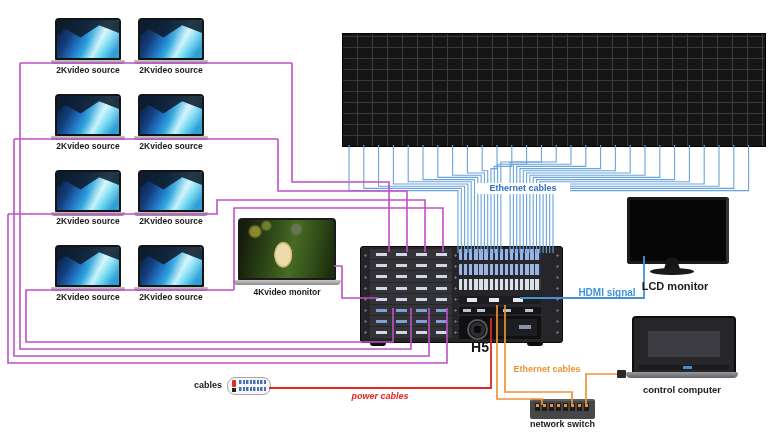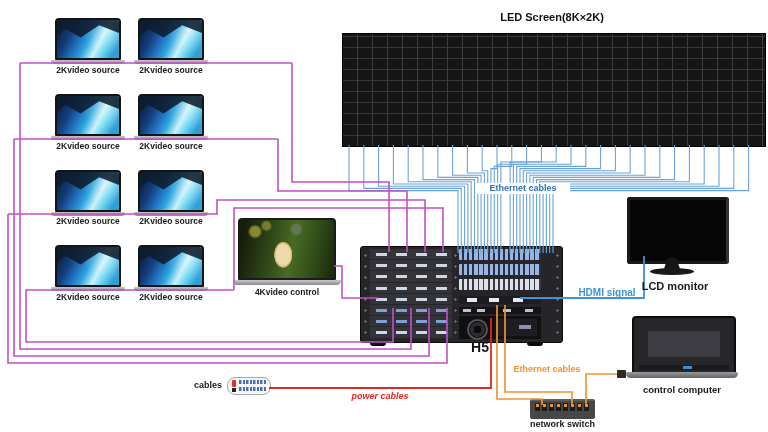--- a/index.html
+++ b/index.html
@@ -115,21 +115,20 @@
       background-size:2.5px 4px;background-repeat:no-repeat;
       background-position:0 0,100% 0,0 100%,100% 100%;}
   .cc-connector{left:617px;top:370px;width:9px;height:8px;z-index:6;background:#2a2a2a;border-radius:1px;}
 </style>
 </head>
 <body>
 
 <div id="stage">
 
   <div class="abs" id="led"></div>
-  <div class="lbl lbl-title abs" style="left:442px;top:12px;width:220px;">LED Screen(8K×2K)</div>
 
   <div class="laptop" style="left:55px;top:18px;">
     <div class="lap-screen beach"></div>
     <div class="lap-base"></div>
   </div>
   <div class="laptop" style="left:138px;top:18px;">
     <div class="lap-screen beach"></div>
     <div class="lap-base"></div>
   </div>
   <div class="laptop" style="left:55px;top:94px;">
@@ -163,21 +162,21 @@
   <div class="lbl" style="left:138px;top:141px;width:66px;">2Kvideo source</div>
   <div class="lbl" style="left:55px;top:216px;width:66px;">2Kvideo source</div>
   <div class="lbl" style="left:138px;top:216px;width:66px;">2Kvideo source</div>
   <div class="lbl" style="left:55px;top:292px;width:66px;">2Kvideo source</div>
   <div class="lbl" style="left:138px;top:292px;width:66px;">2Kvideo source</div>
 
   <div class="laptop4k">
     <div class="lap4k-screen"></div>
     <div class="lap4k-base"></div>
   </div>
-  <div class="lbl" style="left:237px;top:287px;width:100px;">4Kvideo control</div>
+  <div class="lbl" style="left:237px;top:287px;width:100px;">4Kvideo monitor</div>
 
   <div class="abs h5-foot" style="left:370px;top:340px;"></div>
   <div class="abs h5-foot" style="left:527px;top:340px;"></div>
   <div class="abs" id="h5">
     <div class="h5-dots" style="left:2px;"></div>
     <div class="h5-slots">
       <div class="h5-slot"></div>
       <div class="h5-slot"></div>
       <div class="h5-slot"></div>
       <div class="h5-slot"></div>

